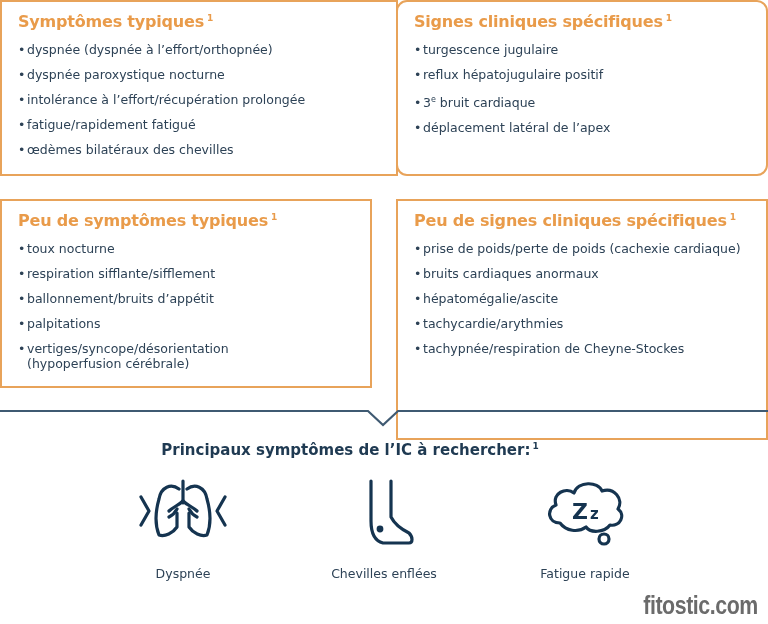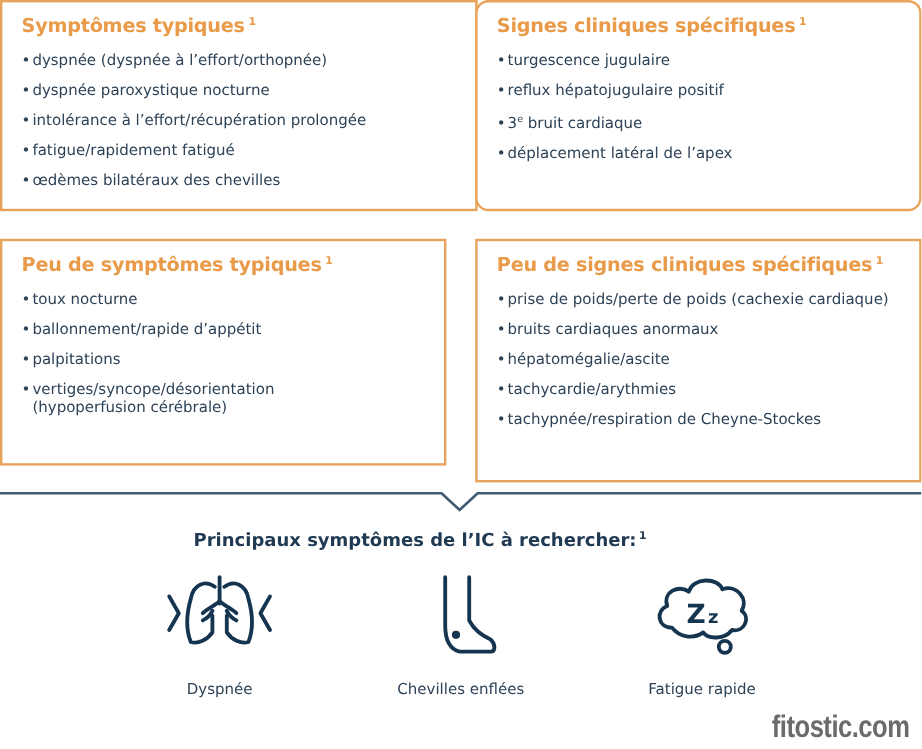--- a/index.html
+++ b/index.html
@@ -9,21 +9,21 @@
   .box h2 { margin:0; position:absolute; left:16px; top:10px; font-size:16px; font-weight:bold; color:#e99b4a; letter-spacing:-0.2px; white-space:nowrap; }
   .box h2 sup { font-size:9px; vertical-align:6px; margin-left:3px; }
   .box ul { list-style:none; margin:0; padding:0; position:absolute; left:16px; top:40px; }
   .box li { font-size:12.5px; line-height:15px; margin-bottom:10px; color:#2d4256; white-space:nowrap; }
   .box li .b { display:inline-block; width:9px; }
   .box li .cont { display:block; padding-left:9px; }
   .box li sup { font-size:8px; vertical-align:5px; }
   #b1 { left:0; top:0; width:398px; height:176px; }
   #b2 { left:396px; top:0; width:372px; height:176px;border-radius:11px; }
   #b3 { left:0; top:199px; width:372px; height:189px; }
-  #b4 { left:396px; top:199px; width:372px; height:203px; }
+  #b4 { left:396px; top:199px; width:372px; height:241px; }
   .divider { position:absolute; left:0; top:403px; width:768px; height:30px; }
   .main-title { position:absolute; left:0; width:700px; top:441px; text-align:center; font-size:15px; font-weight:bold; color:#1f3a52; }
   .main-title sup { font-size:9px; vertical-align:6px; margin-left:2px; }
   .icon-item { position:absolute; top:475px; width:180px; text-align:center; }
   .icon-item svg { display:block; margin:0 auto; }
   .icon-label { position:absolute; top:566px; width:180px; text-align:center; font-size:12.5px; color:#2d4256; }
   .watermark { position:absolute; right:10px; top:590px; font-family:"Liberation Sans",sans-serif; font-weight:bold; font-size:26px; color:#6b6b6b; letter-spacing:-0.5px; transform:scaleX(0.82); transform-origin:right; }
 </style>
 </head>
 <body>
@@ -46,21 +46,22 @@
     <li><span class="b">•</span><span>reflux hépatojugulaire positif</span></li>
     <li><span class="b">•</span><span>3</span><sup>e</sup><span> bruit cardiaque</span></li>
     <li><span class="b">•</span><span>déplacement latéral de l’apex</span></li>
   </ul>
 </div>
 
 <div class="box" id="b3">
   <h2><span>Peu de symptômes typiques</span><sup>1</sup></h2>
   <ul>
     <li><span class="b">•</span><span>toux nocturne</span></li>
-    <li><span class="b">•</span><span>ballonnement/rapide d’appétit</span></li>
+    <li><span class="b">•</span><span>respiration sifflante/sifflement</span></li>
+    <li><span class="b">•</span><span>ballonnement/bruits d’appétit</span></li>
     <li><span class="b">•</span><span>palpitations</span></li>
     <li><span class="b">•</span><span>vertiges/syncope/désorientation</span><span class="cont">(hypoperfusion cérébrale)</span></li>
   </ul>
 </div>
 
 <div class="box" id="b4">
   <h2><span>Peu de signes cliniques spécifiques</span><sup>1</sup></h2>
   <ul>
     <li><span class="b">•</span><span>prise de poids/perte de poids (cachexie cardiaque)</span></li>
     <li><span class="b">•</span><span>bruits cardiaques anormaux</span></li>

